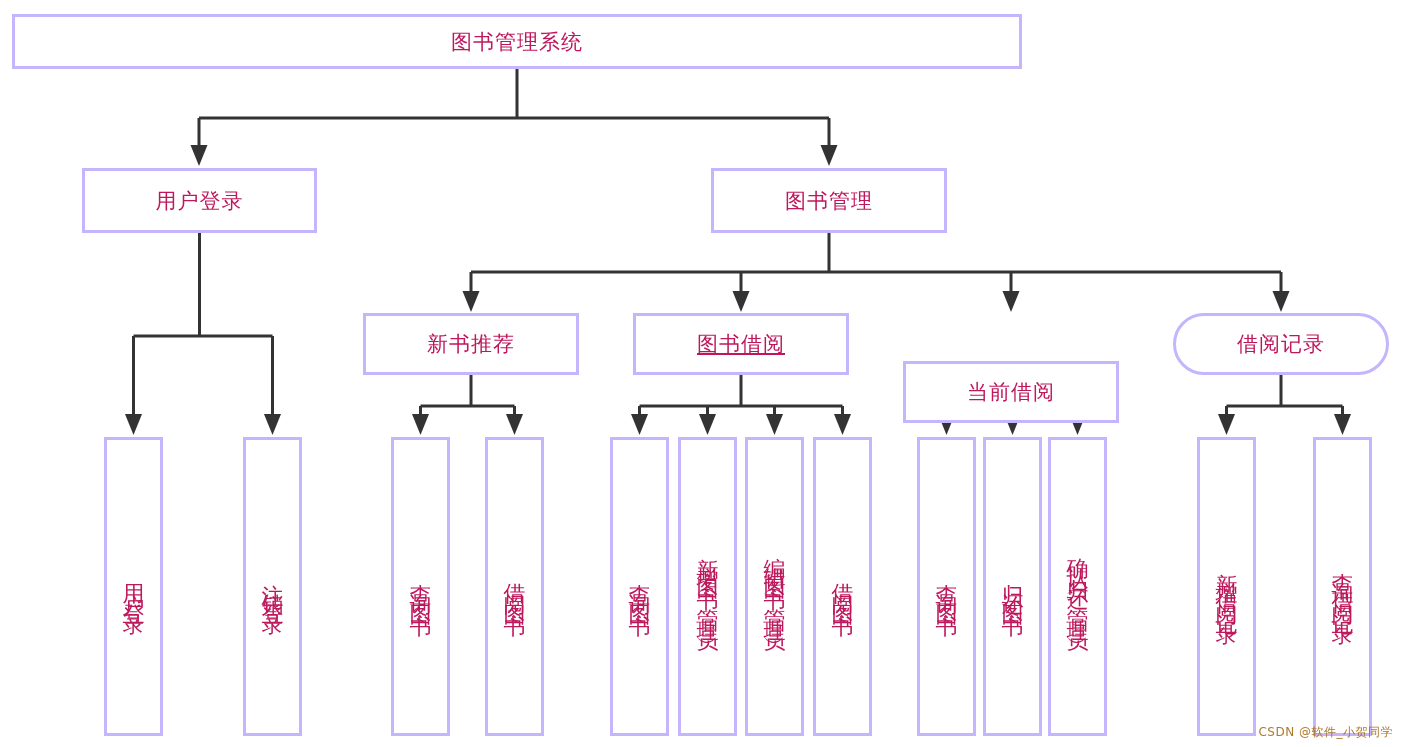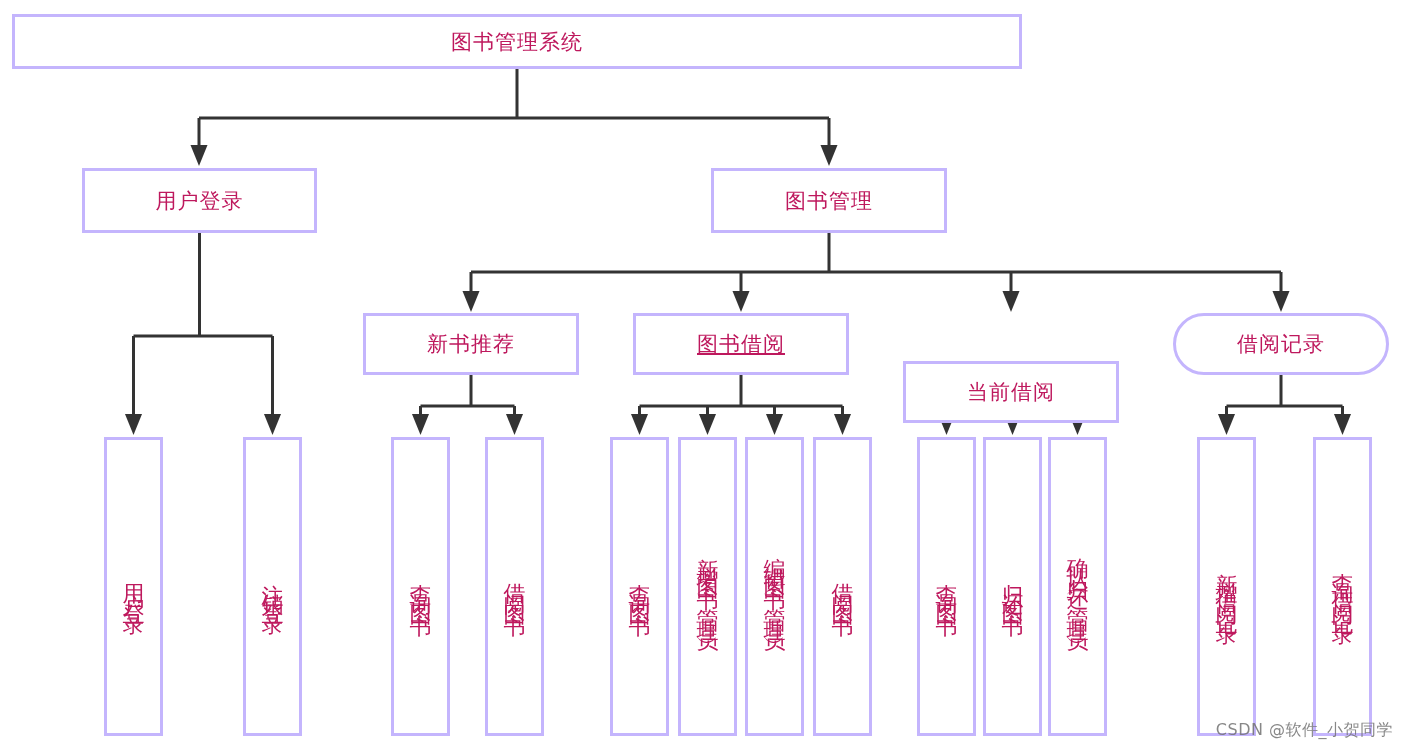--- a/index.html
+++ b/index.html
@@ -59,22 +59,22 @@
   #n-lf-borrow-book-bor { left: 813px; }
   #n-lf-query-book-cur  { left: 917px; }
   #n-lf-return-book     { left: 983px; }
   #n-lf-confirm-return  { left: 1048px; }
   #n-lf-add-record      { left: 1197px; }
   #n-lf-query-record    { left: 1313px; }
   .watermark {
     position: absolute;
     right: 12px;
     bottom: 6px;
-    font-size: 16px;
-    color: #737373;
+    font-size: 12px;
+    color: #a16207;
     opacity: 0.85;
     letter-spacing: 0.5px;
     white-space: nowrap;
   }
   .cline { stroke: #333333; stroke-width: 3; fill: none; }
   .ahead { fill: #333333; stroke: none; }
 </style>
 </head>
 <body>
 

